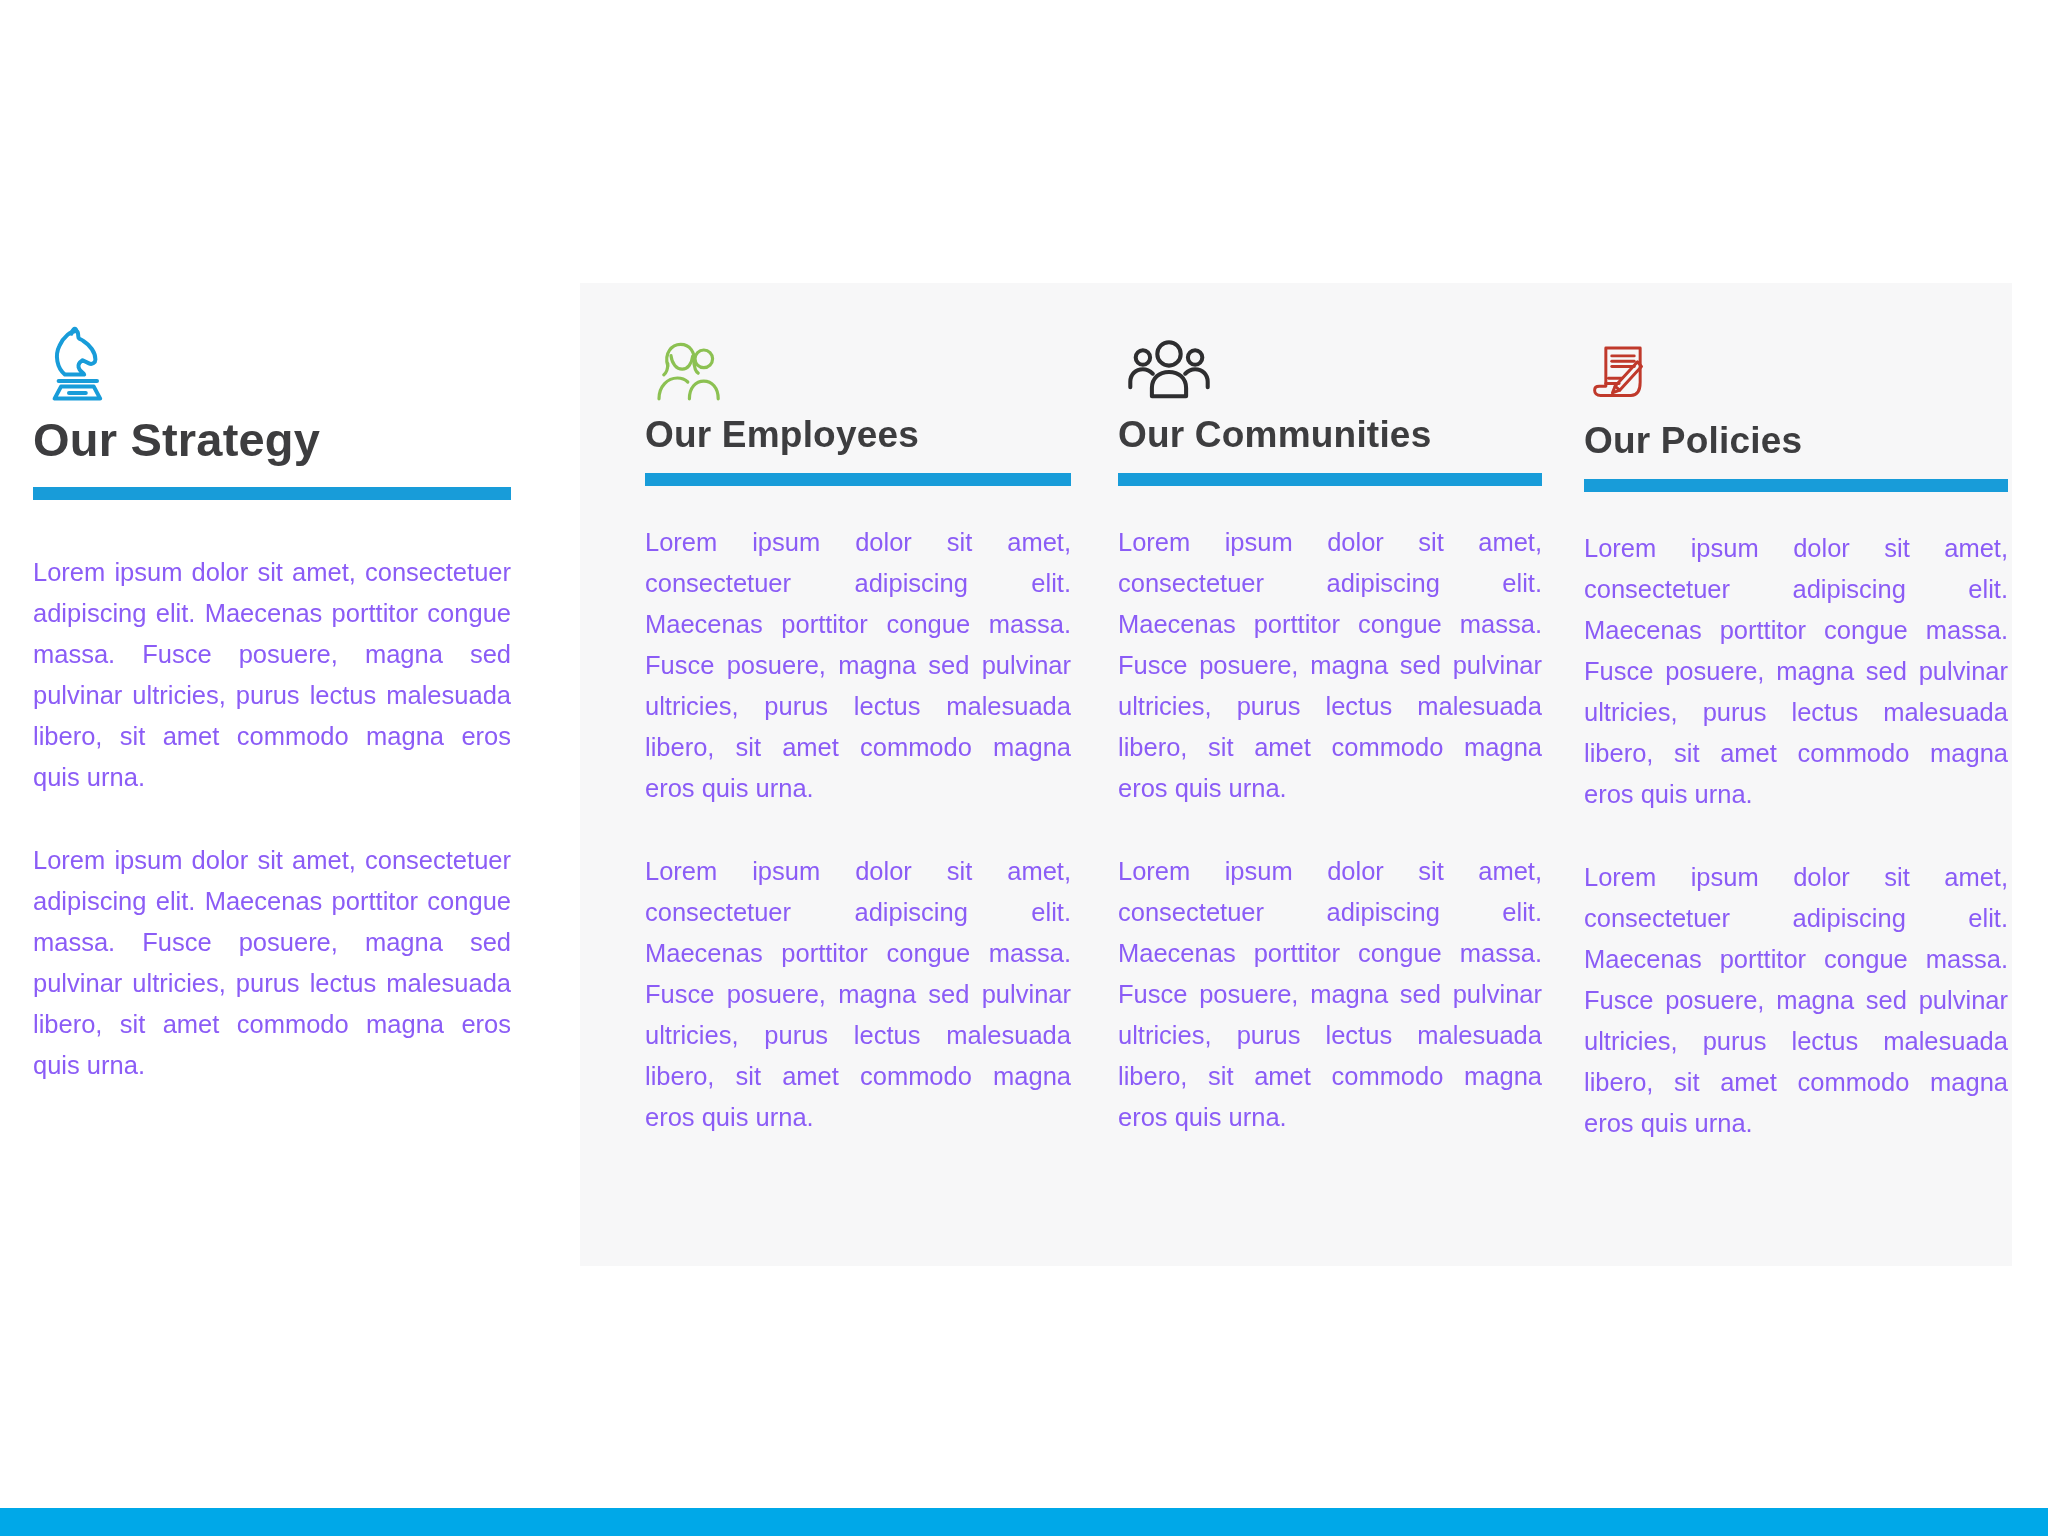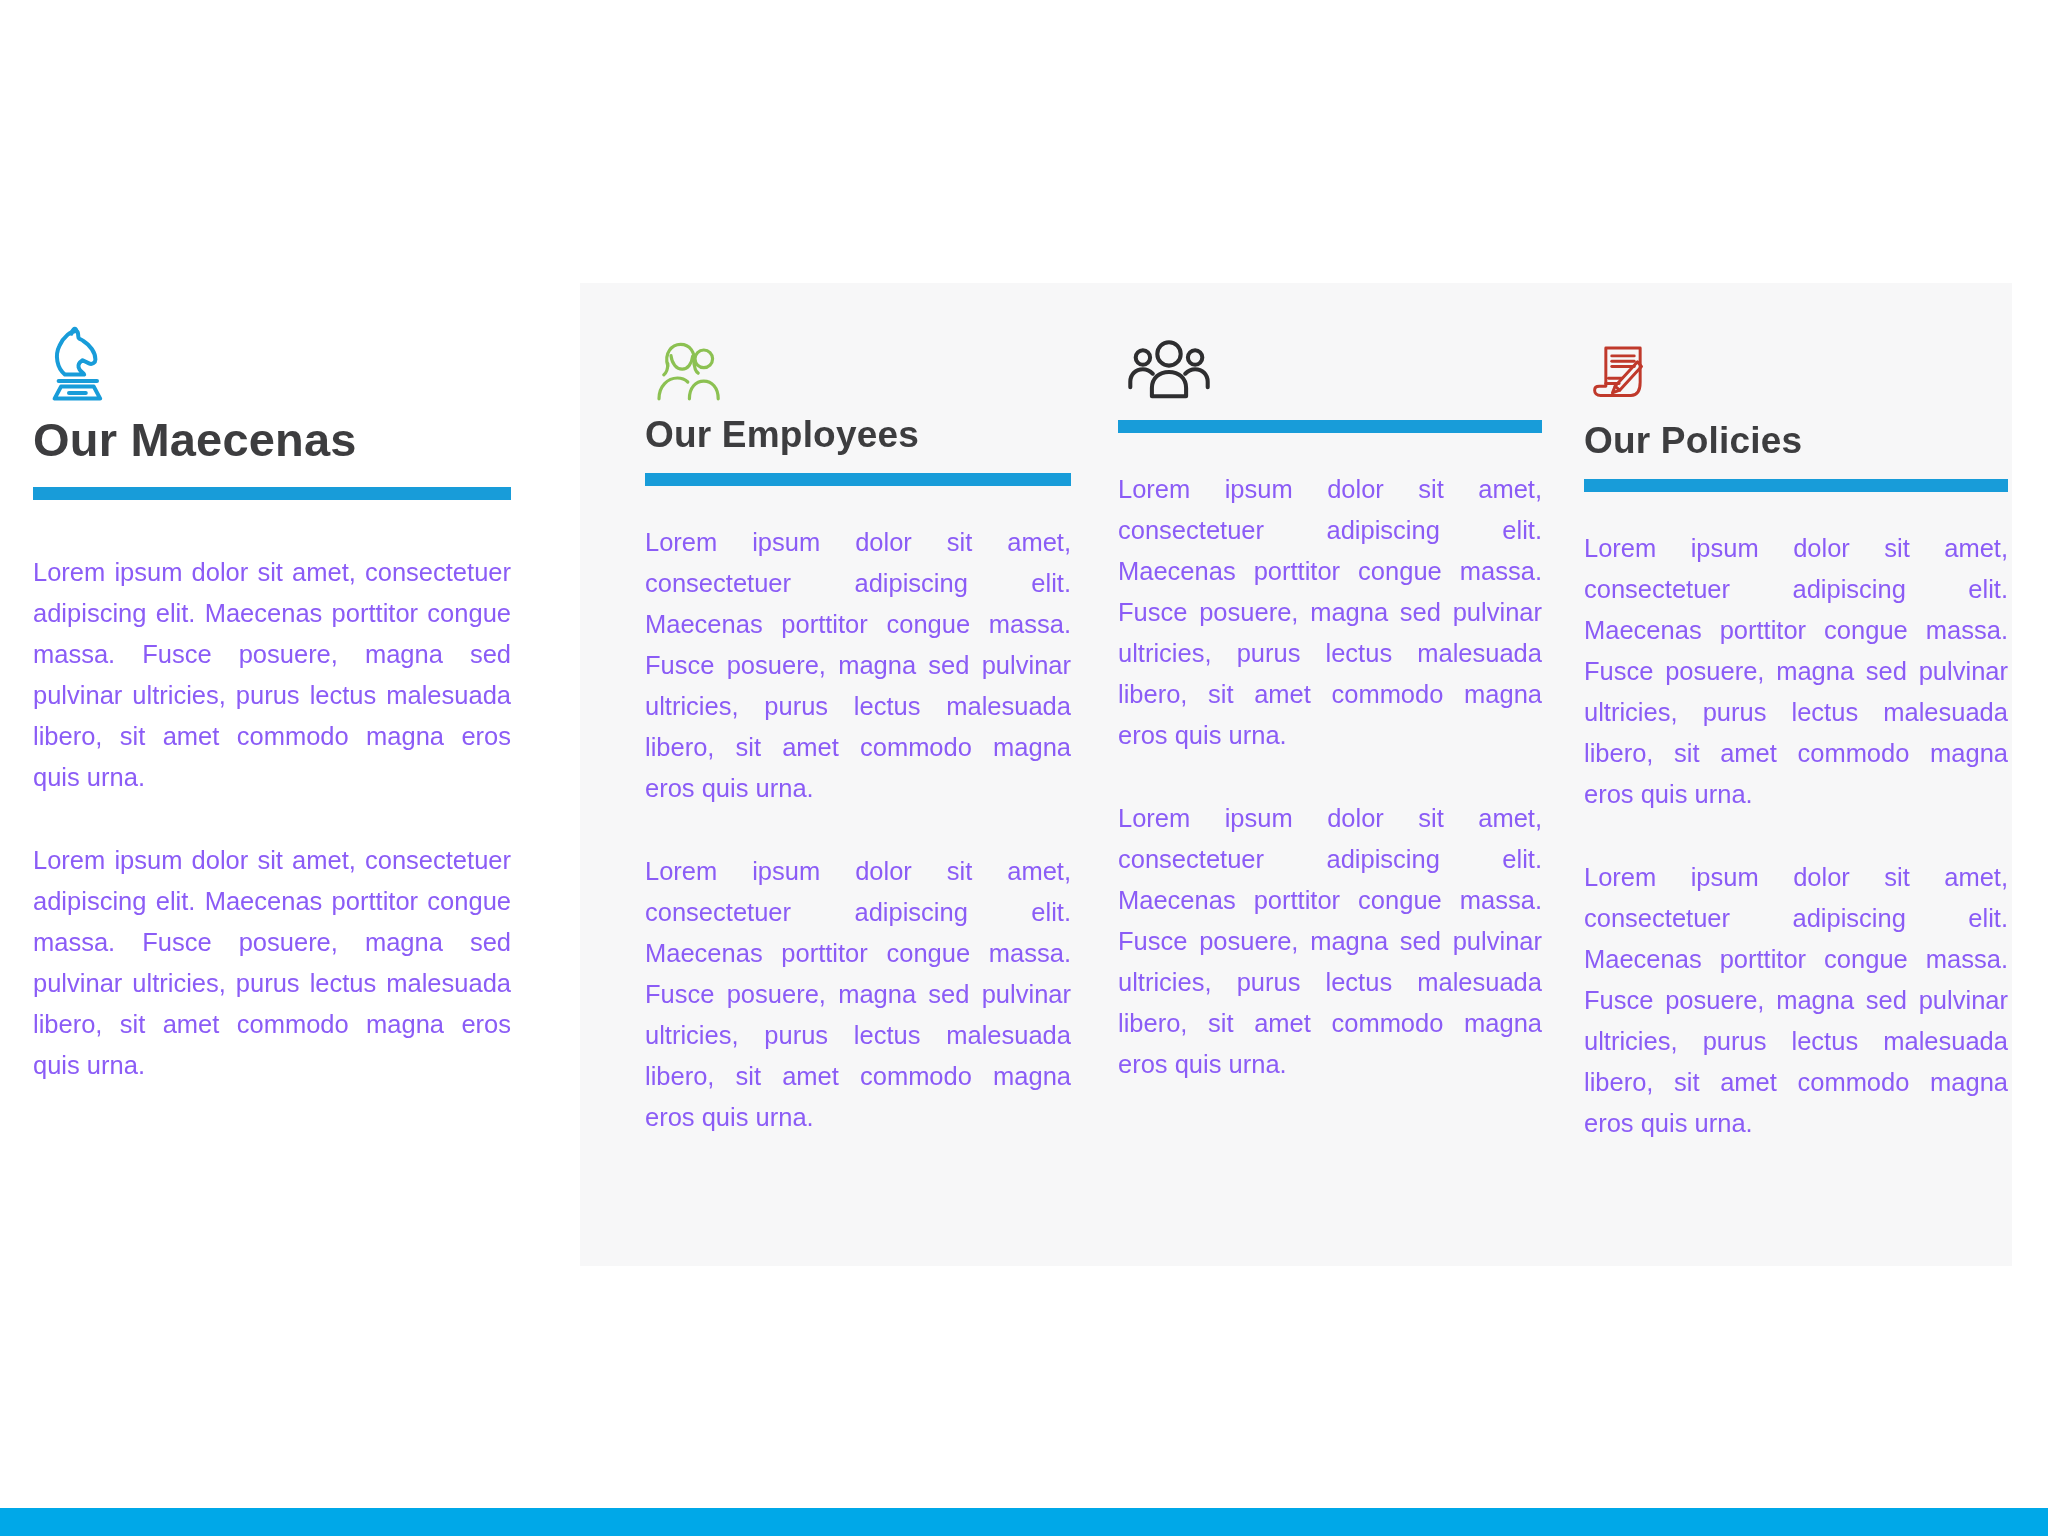--- a/index.html
+++ b/index.html
@@ -62,21 +62,21 @@
       <svg viewBox="0 0 100 100">
         <g fill="none" stroke-width="5" stroke-linecap="round" stroke-linejoin="round" stroke="#189cd9">
           <path d="M35,62 C25,54 22,38 28,26 C33,15 43,6 50,8 C52,9 51,13 52,16 C53,18 56,18 58,20 C66,25 73,34 73,43 C73,47 69,50 65,48 L57,44 C54,46 51,49 52,53 C53,58 58,59 59,62 Z"></path>
           <path d="M43,11 C44,6 47,3 49,6"></path>
           <path d="M27,70 L75,70"></path>
           <path d="M22,92 L79,92 L71,77 L30,77 Z"></path>
           <path d="M40,85 L61,85"></path>
         </g>
       </svg>
     </span>
-    <h2>Our Maecenas</h2>
+    <h2>Our Strategy</h2>
     <div class="rule"></div>
     <div class="body">
       <p>Lorem ipsum dolor sit amet, consectetuer adipiscing elit. Maecenas porttitor congue massa. Fusce posuere, magna sed pulvinar ultricies, purus lectus malesuada libero, sit amet commodo magna eros quis urna.</p>
       <p>Lorem ipsum dolor sit amet, consectetuer adipiscing elit. Maecenas porttitor congue massa. Fusce posuere, magna sed pulvinar ultricies, purus lectus malesuada libero, sit amet commodo magna eros quis urna.</p>
     </div>
   </div>
 
   <div class="col col-2">
     <span class="icon-box">
       <svg viewBox="0 0 100 80">
@@ -105,20 +105,21 @@
         <g fill="none" stroke-width="4.5" stroke-linecap="round" stroke-linejoin="round" stroke="#2e2e30">
           <circle cx="21" cy="21" r="8"></circle>
           <path d="M7,54 L7,48 C7,40 13,34 21,34 C26,34 29,36 32,39"></path>
           <circle cx="79" cy="21" r="8"></circle>
           <path d="M93,54 L93,48 C93,40 87,34 79,34 C74,34 71,36 68,39"></path>
           <circle cx="50" cy="17" r="13"></circle>
           <path d="M31,64 L31,55 C31,44 39,37 50,37 C61,37 69,44 69,55 L69,64 Z"></path>
         </g>
       </svg>
     </span>
+    <h2>Our Communities</h2>
     <div class="rule"></div>
     <div class="body">
       <p>Lorem ipsum dolor sit amet, consectetuer adipiscing elit. Maecenas porttitor congue massa. Fusce posuere, magna sed pulvinar ultricies, purus lectus malesuada libero, sit amet commodo magna eros quis urna.</p>
       <p>Lorem ipsum dolor sit amet, consectetuer adipiscing elit. Maecenas porttitor congue massa. Fusce posuere, magna sed pulvinar ultricies, purus lectus malesuada libero, sit amet commodo magna eros quis urna.</p>
     </div>
   </div>
 
   <div class="col col-4">
     <span class="icon-box">
       <svg viewBox="0 0 100 100">

